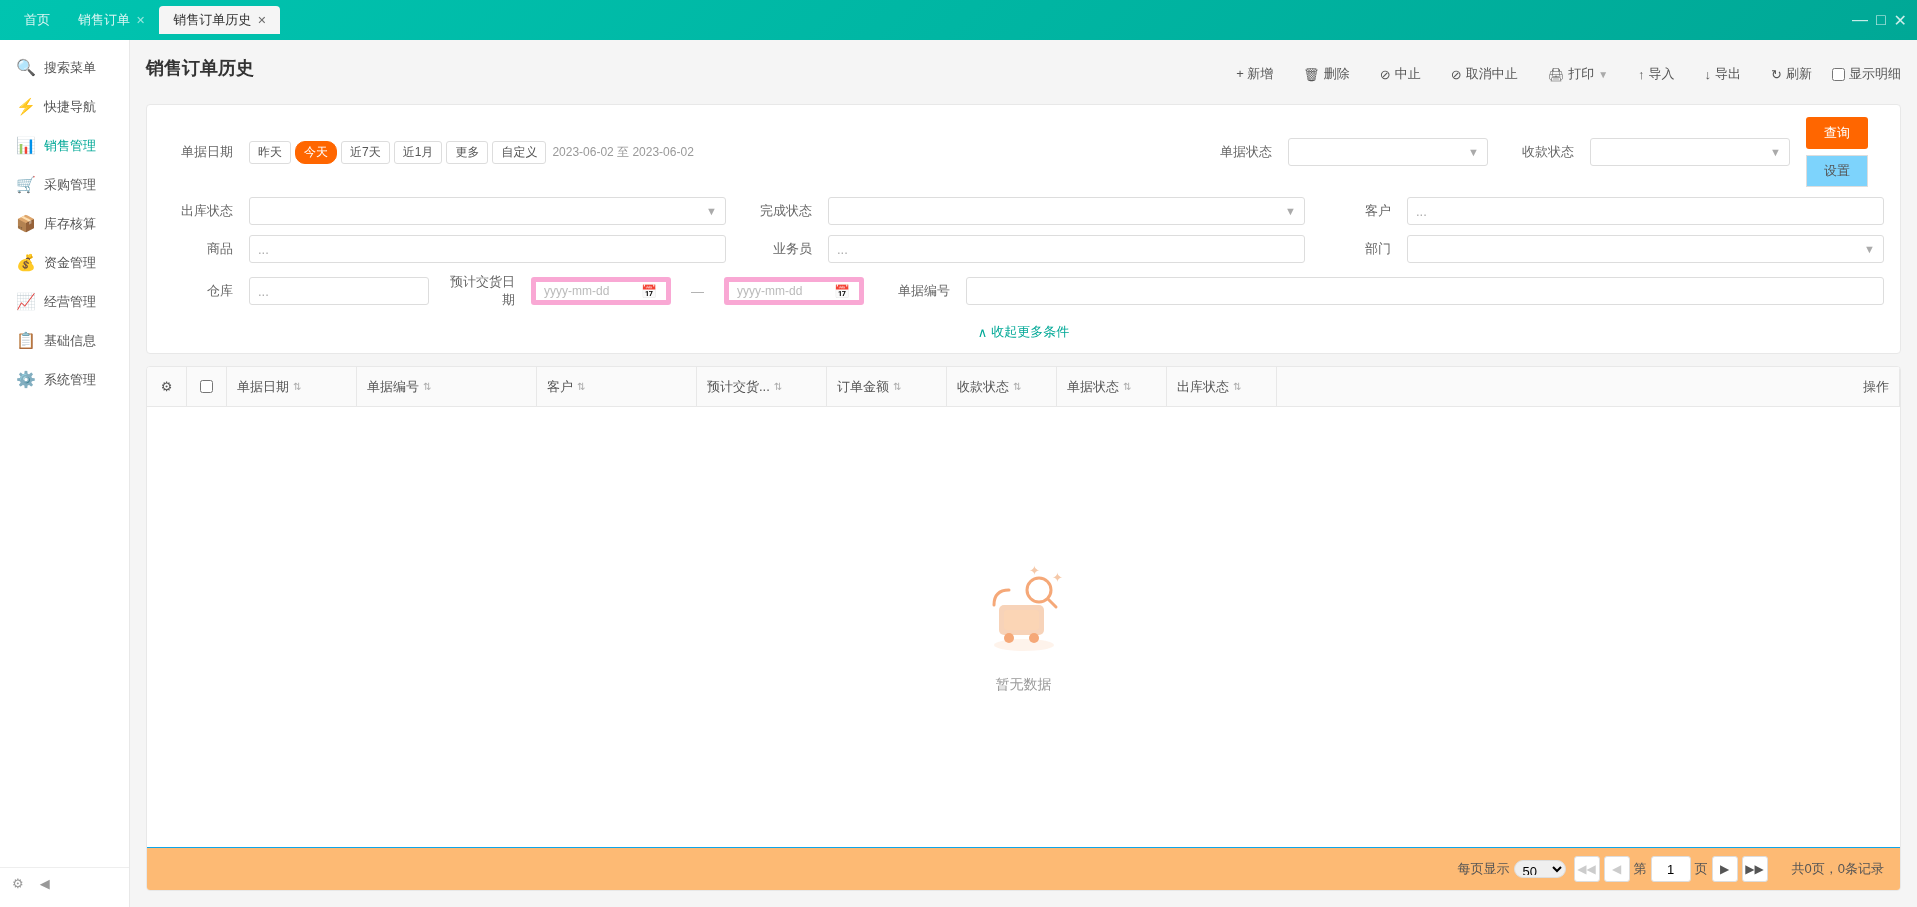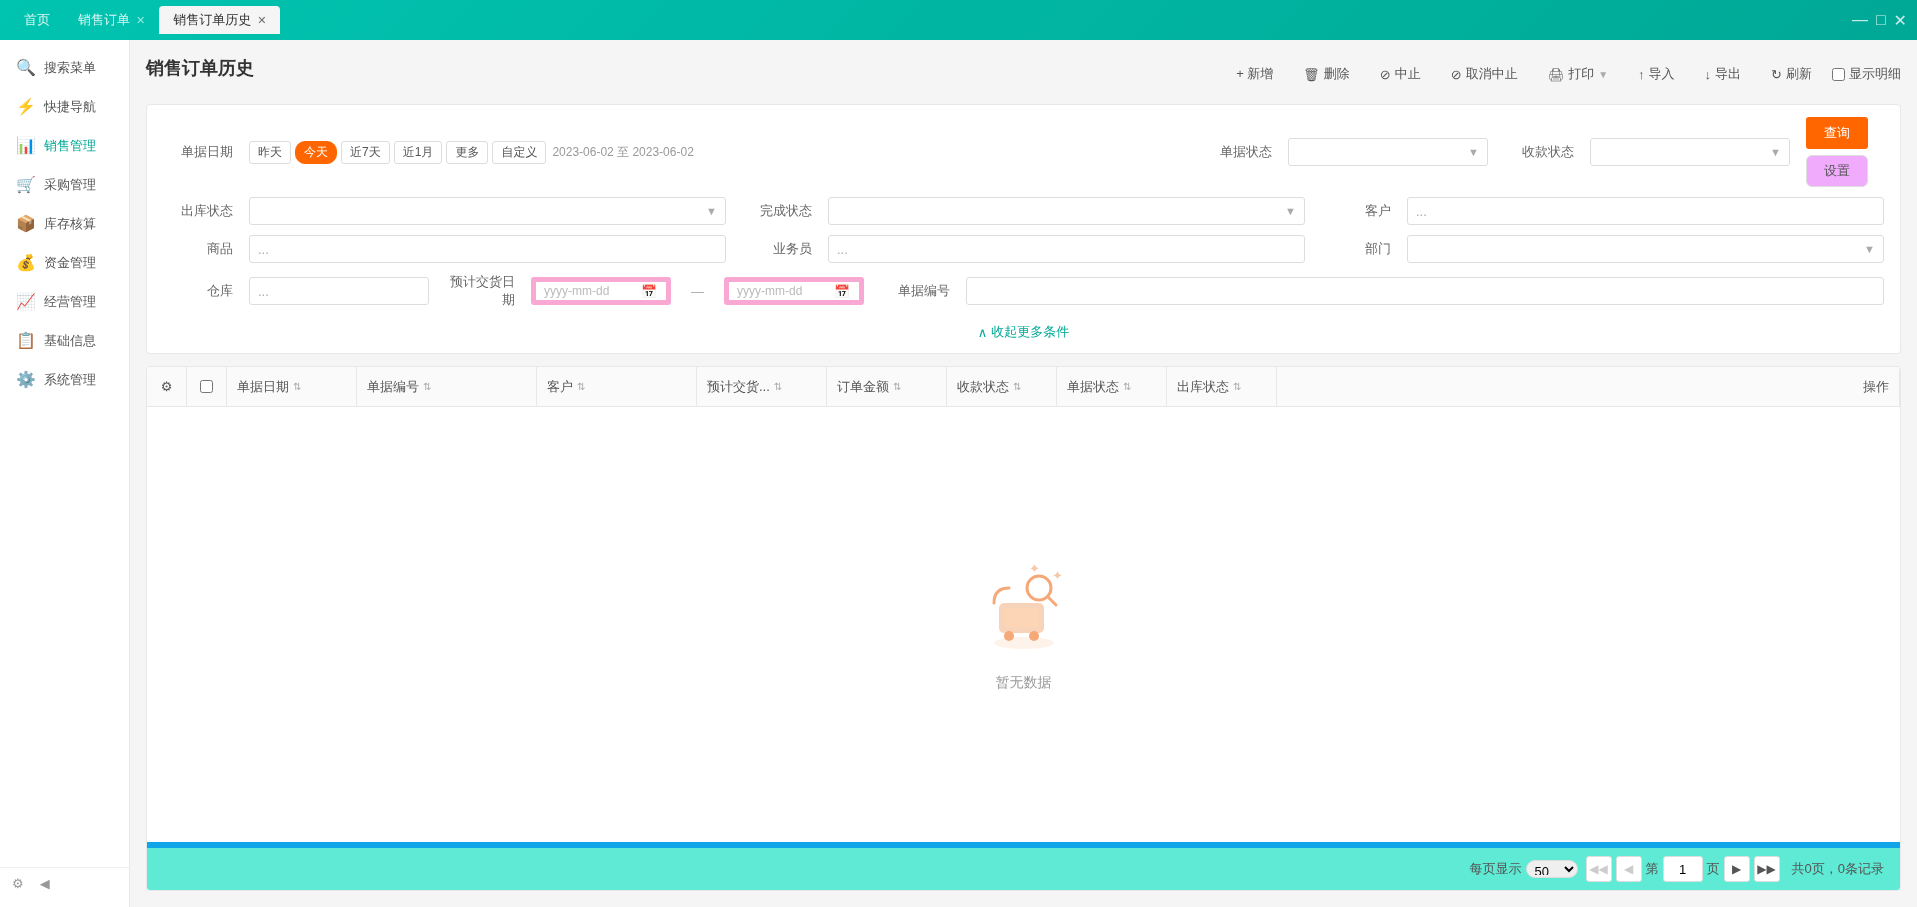--- a/index.html
+++ b/index.html
@@ -295,27 +295,27 @@
       width: 100px;
       height: 100px;
     }
     .empty-text {
       color: #999;
       font-size: 14px;
     }
 
     
     .table-footer {
-      border-top: 6px solid #0ea5e9;
+      border-top: 1px solid #0ea5e9;
       padding: 8px 16px;
       display: flex;
       align-items: center;
       justify-content: flex-end;
       gap: 8px;
-      background: #5eead4;
+      background: #fdba74;
     }
     .page-size-select {
       display: flex;
       align-items: center;
       gap: 4px;
       color: #555;
     }
     .page-size-select select {
       border: 1px solid #ddd;
       border-radius: 13px;
@@ -345,39 +345,39 @@
     .page-input {
       width: 40px;
       height: 26px;
       border: 1px solid #ddd;
       border-radius: 3px;
       text-align: center;
     }
     .total-text {
       color: #555;
       font-size: 13px;
-      margin-left: 8px;
+      margin-left: 20px;
     }
 
     
     .query-btn {
       background: #ff6600;
       color: #fff;
       border: none;
       border-radius: 3px;
       padding: 6px 18px;
       cursor: pointer;
       font-size: 13px;
       height: 32px;
     }
     .setting-btn {
-      background: #f0abfc;
+      background: #7dd3fc;
       color: #555;
       border: 1px solid #ddd;
-      border-radius: 6px;
+      border-radius: 0;
       padding: 5px 16px;
       cursor: pointer;
       font-size: 13px;
       height: 32px;
     }
     .query-setting-group {
       display: flex;
       flex-direction: column;
       gap: 6px;
       margin-left: auto;

